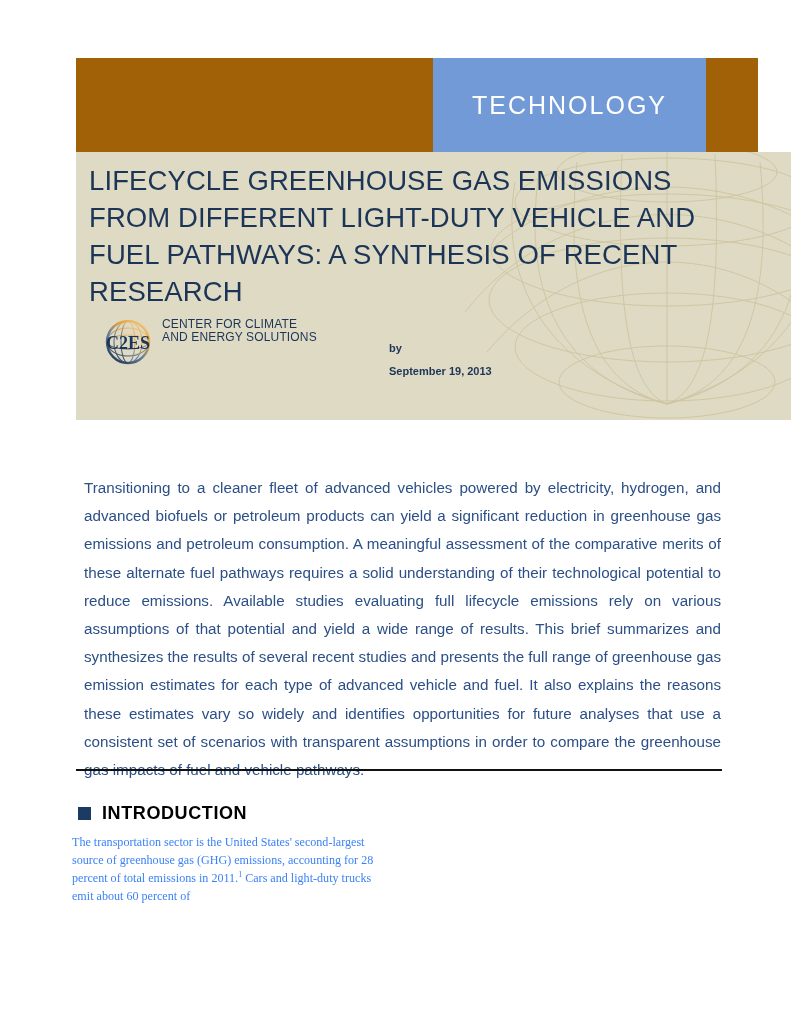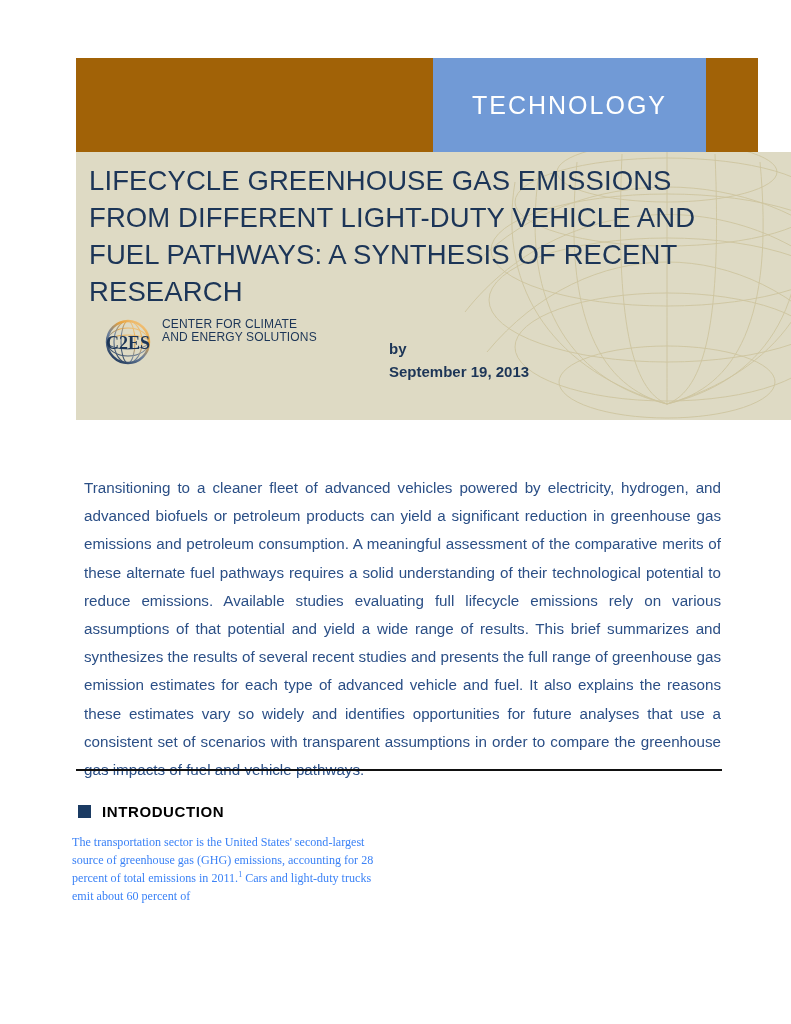--- a/index.html
+++ b/index.html
@@ -107,21 +107,21 @@
     white-space: pre-line;
     font-family: "Liberation Sans", sans-serif;
   }
 
   
   .byline {
     position: absolute;
     left: 313px;
     top: 185px;
     color: #1c3557;
-    font-size: 15px;
+    font-size: 11px;
     line-height: 23px;
     font-weight: 600;
     font-family: "Liberation Sans", sans-serif;
   }
   .byline div { white-space: nowrap; }
 
   
   .abstract {
     position: absolute;
     left: 84px;
@@ -155,21 +155,21 @@
     gap: 11px;
   }
   .section-bullet {
     width: 13px;
     height: 13px;
     background: #1b3b63;
     flex: 0 0 auto;
   }
   .section-title {
     color: #000000;
-    font-size: 15px;
+    font-size: 18px;
     font-weight: 700;
     letter-spacing: 0.6px;
     font-family: "Liberation Sans", sans-serif;
   }
 
   
   .columns {
     position: absolute;
     left: 72px;
     top: 833px;

